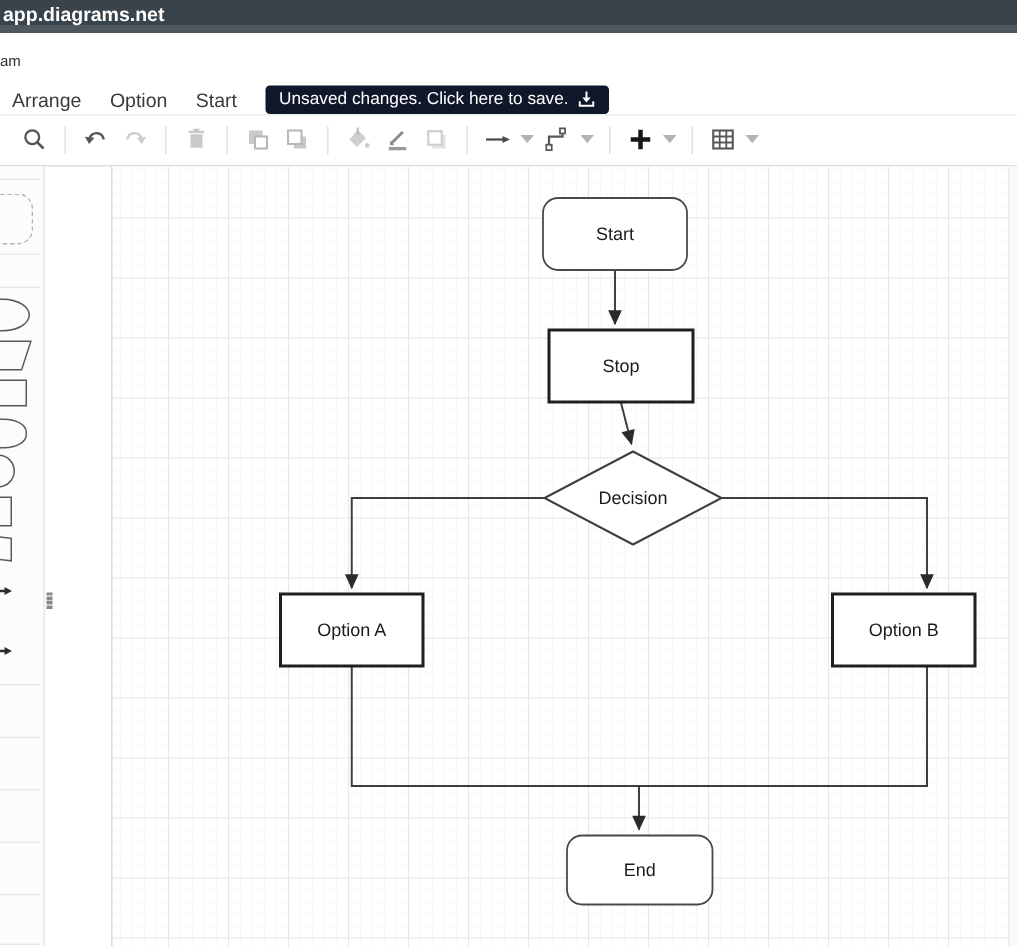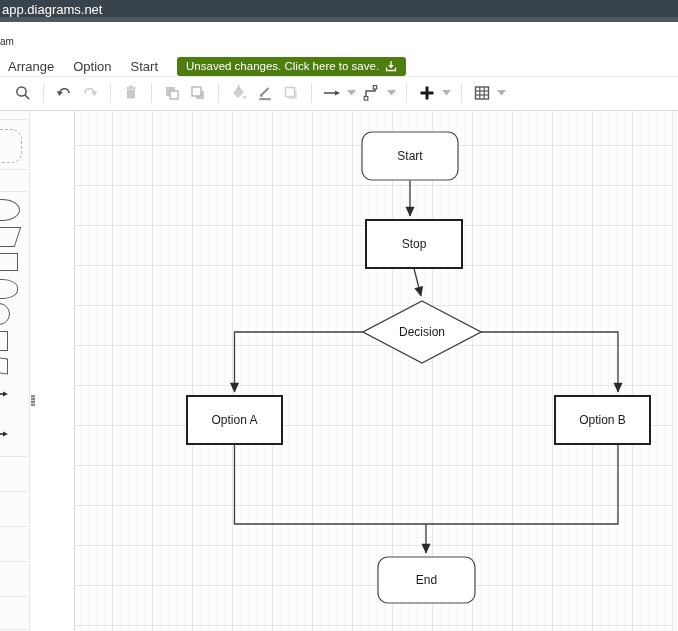--- a/index.html
+++ b/index.html
@@ -6,30 +6,30 @@
   html,body { margin:0; padding:0; }
   body {
     width:678px; height:631px; overflow:hidden; position:relative;
     background:#ffffff; font-family:"Liberation Sans", sans-serif;
     -webkit-font-smoothing:antialiased;
   }
   
   .titlebar {
     position:absolute; left:0; top:0; width:678px; height:22px;
     background:linear-gradient(180deg,#39434b 0%, #39434b 76%, #4e585f 76%, #4e585f 100%);
-    color:#fff; font-size:13px; font-weight:400; line-height:19px; padding-left:2px;
+    color:#fff; font-size:13px; font-weight:700; line-height:19px; padding-left:2px;
   }
   
   .chrome { position:absolute; left:0; top:22px; width:678px; height:88px; background:#fff; }
   .filename { position:absolute; left:0; top:14px; font-size:10px; color:#2e2e2e; }
   .menubar { position:absolute; left:8px; top:34px; height:20px; display:flex; align-items:center; }
   .menu-item { font-size:13px; color:#3a3a3a; margin-right:19px; cursor:default; }
   .unsaved-btn {
     display:flex; align-items:center; gap:6px;
-    background:#4d7c0f; color:#fff; font-size:11.5px;
+    background:#0f172a; color:#fff; font-size:11.5px;
     height:19px; padding:0 9px; border-radius:3px; border:none; white-space:nowrap;
   }
   .chrome-sep { position:absolute; left:0; top:54px; width:678px; height:0; border-top:1px solid #ededed; }
   
   .toolbar {
     position:absolute; left:0; top:55px; width:678px; height:32px;
     display:flex; align-items:center; padding-left:10px;
   }
   .tbtn { width:24px; height:24px; display:flex; align-items:center; justify-content:center; margin:0 1px; }
   .tsep { width:1px; height:19px; background:#e2e2e2; margin:0 7px; }

